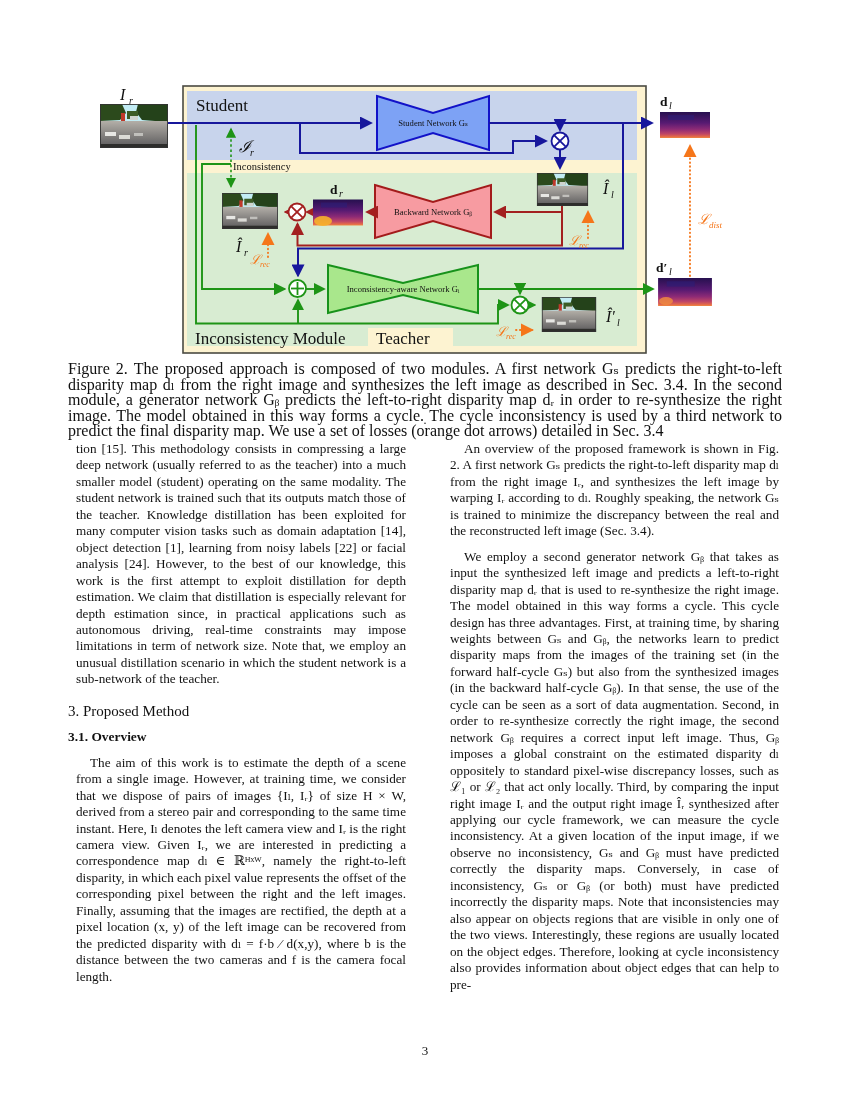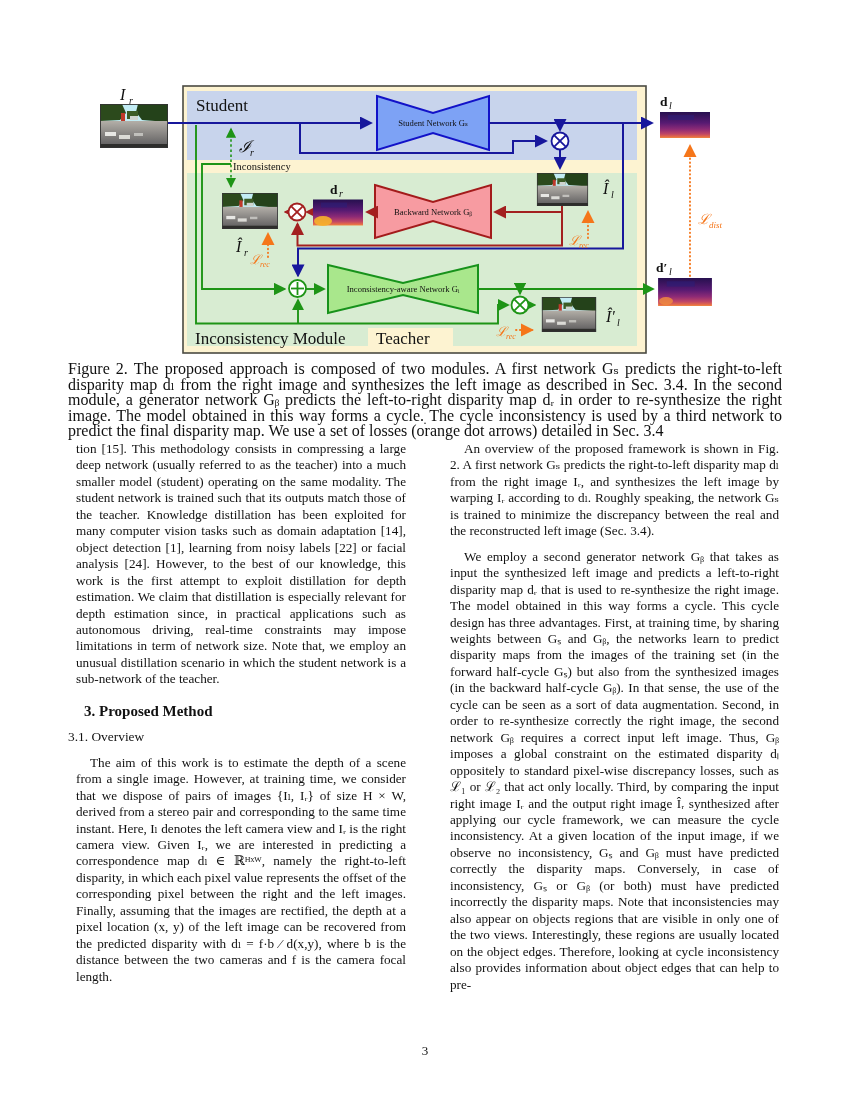--- a/index.html
+++ b/index.html
@@ -15,23 +15,23 @@
   }
   .stray-dot{
     position:absolute;left:0;top:413px;width:850px;text-align:center;
     font-size:12px;color:#101010;
   }
   .col{position:absolute;top:433px;font-size:13.2px;line-height:16.45px;text-align:justify;}
   .col-left{left:68px;width:346px;}
   .col-right{left:442px;width:345px;}
   .col p{margin:8px;text-indent:14px;}
   .col p.noindent{text-indent:0;}
-  .col p + p{margin-top:9px;font-family:Liberation Serif, serif;}
-  h2.sec{font-size:15px;margin:15px 0 10px 16px;font-weight:bold;}
-  h3.subsec{font-size:13.4px;margin:0 0 9px 0;font-weight:normal;}
+  .col p + p{margin-top:9px;}
+  h2.sec{font-size:15px;margin:15px 0 10px 0;font-weight:normal;}
+  h3.subsec{font-size:13.4px;margin:0 0 9px 0;font-weight:bold;}
   .page-num{
     position:absolute;left:0;top:1043px;width:850px;text-align:center;
     font-size:13px;color:#111;
   }
   
   text{font-family:"Liberation Serif","DejaVu Serif",serif;fill:#111;}
   .t-region{font-size:17px;}
   .t-net{font-size:8.6px;}
   .t-math-main{font-size:16px;font-style:italic;}
   .t-math-sub{font-size:10px;font-style:italic;}

